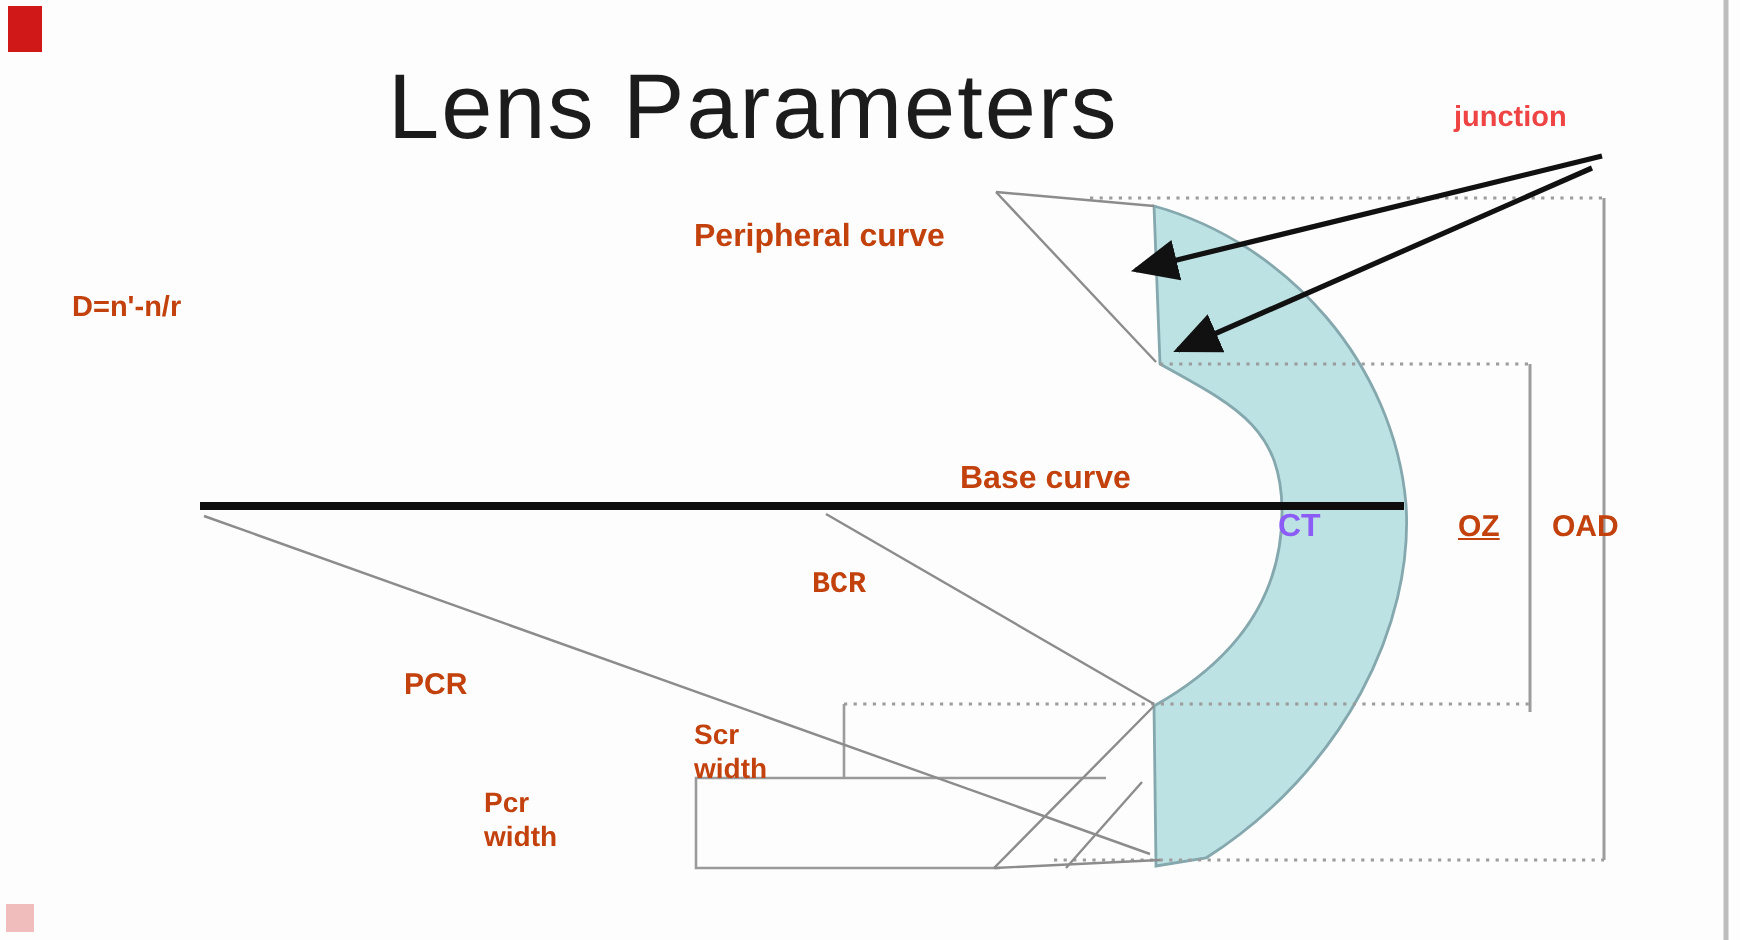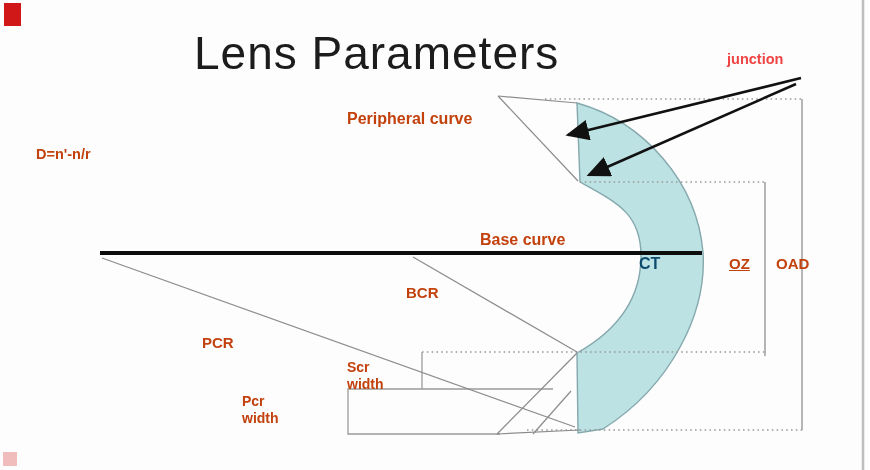--- a/index.html
+++ b/index.html
@@ -10,24 +10,24 @@
   #diagram-svg{position:absolute;left:0;top:0;width:870px;height:470px;}
   .lbl{position:absolute;font-weight:bold;color:#c2410c;white-space:nowrap;line-height:1.05;}
   .title{
     position:absolute;left:194px;top:26px;width:480px;text-align:left;
     font-size:46px;font-weight:400;color:#1c1c1c;letter-spacing:1px;white-space:nowrap;
   }
   .lbl-junction{left:727px;top:52px;font-size:14.5px;color:#ef4444;}
   .lbl-peripheral{left:347px;top:111px;font-size:16px;}
   .lbl-formula{left:36px;top:147px;font-size:14.5px;text-align:center;}
   .lbl-base{left:480px;top:212px;font-size:16px;margin-top:20px;}
-  .lbl-ct{left:639px;top:256px;font-size:16px;color:#0c4a6e;}
+  .lbl-ct{left:639px;top:256px;font-size:16px;color:#8b5cf6;}
   .lbl-oz{left:729px;top:256px;font-size:15px;text-decoration:underline;}
   .lbl-oad{left:776px;top:256px;font-size:15px;}
-  .lbl-bcr{left:406px;top:285px;font-size:15px;}
+  .lbl-bcr{left:406px;top:285px;font-size:15px;font-family:Liberation Mono, monospace;}
   .lbl-pcr{left:202px;top:335px;font-size:15px;}
   .lbl-scr{left:347px;top:359px;font-size:14px;line-height:17px;}
   .lbl-pcrw{left:242px;top:393px;font-size:14px;line-height:17px;}
   .marker{position:absolute;}
   .marker-topleft{left:4px;top:3px;width:17px;height:23px;background:#d01818;}
   .marker-bottomleft{left:3px;top:452px;width:14px;height:14px;background:#f0bcbc;}
 </style>
 </head>
 <body>
 

